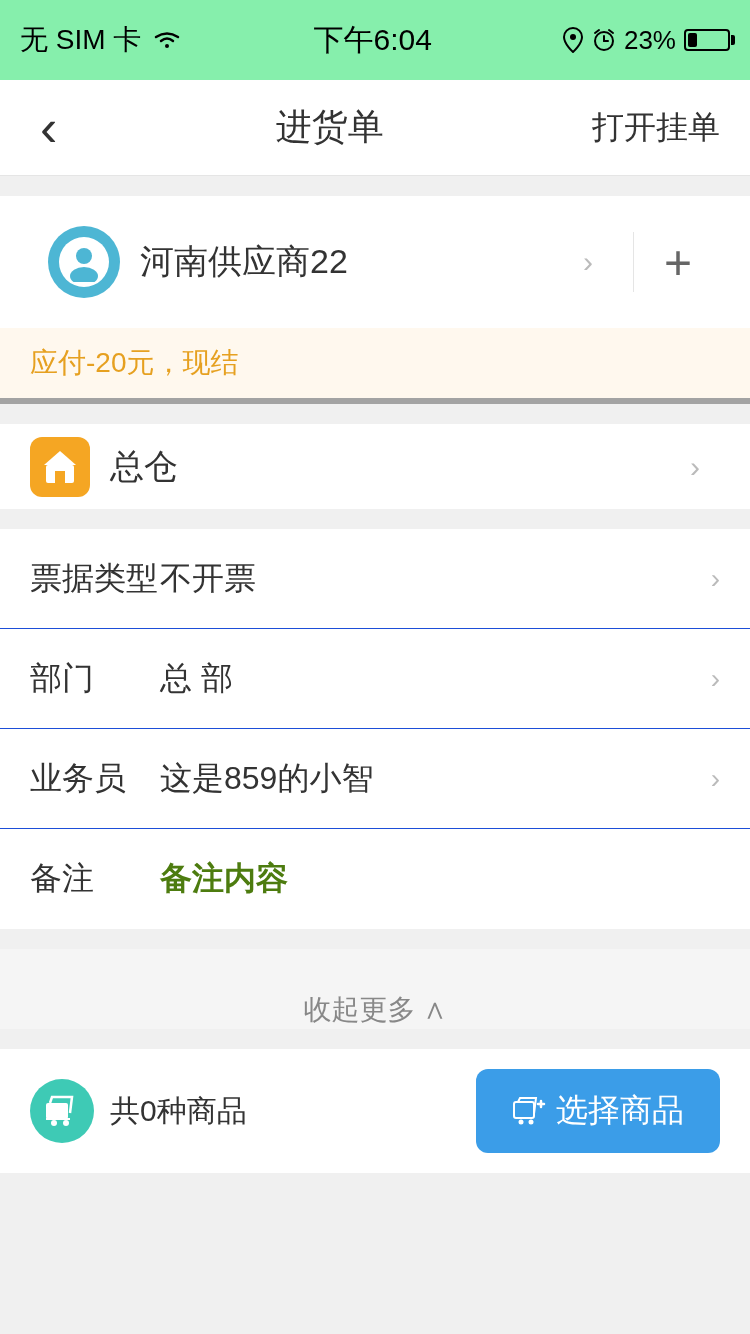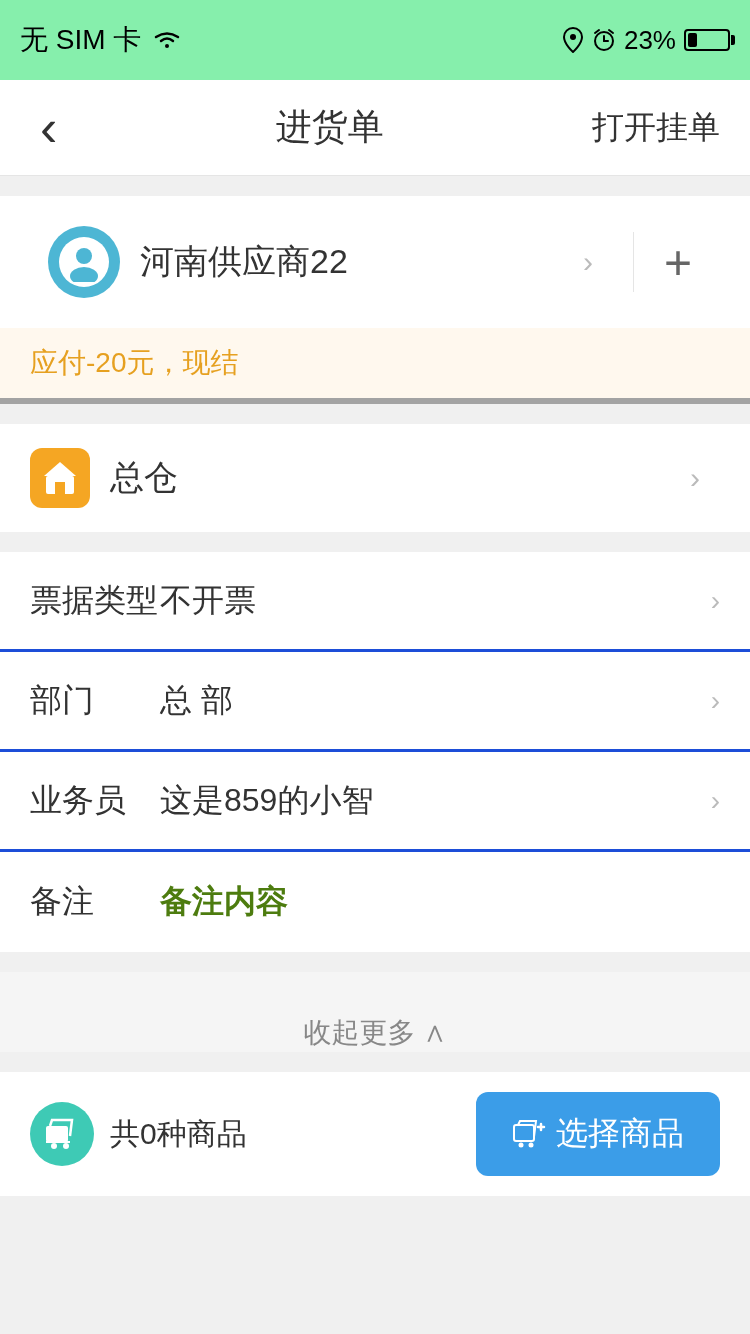--- a/index.html
+++ b/index.html
@@ -142,21 +142,21 @@
     
     .form-section {
       background: #fff;
       margin-top: 20px;
     }
     .form-row {
       display: flex;
       align-items: center;
       padding: 0 30px;
       height: 100px;
-      border-bottom: 3px solid #1d4ed8;
+      border-bottom: 1px solid #1d4ed8;
       cursor: pointer;
     }
     .form-row:last-child {
       border-bottom: none;
     }
     .form-label {
       font-size: 32px;
       color: #333;
       width: 130px;
       flex-shrink: 0;
@@ -177,21 +177,21 @@
 
     
     .warehouse-section {
       background: #fff;
       margin-top: 20px;
     }
     .warehouse-row {
       display: flex;
       align-items: center;
       padding: 0 30px;
-      height: 108px;
+      height: 85px;
       cursor: pointer;
     }
     .warehouse-icon-wrap {
       width: 60px;
       height: 60px;
       background: #f5a623;
       border-radius: 12px;
       display: flex;
       align-items: center;
       justify-content: center;
@@ -272,20 +272,21 @@
 <div class="status-bar">
   <div class="status-left">
     <span>无 SIM 卡</span>
 
     <svg width="32" height="24" viewBox="0 0 32 24">
       <path d="M16 18 L16 18" stroke="#000" stroke-width="4" stroke-linecap="round"></path>
       <path d="M10 13 Q16 8 22 13" stroke="#000" stroke-width="2.5" fill="none" stroke-linecap="round"></path>
       <path d="M5 9 Q16 2 27 9" stroke="#000" stroke-width="2.5" fill="none" stroke-linecap="round"></path>
     </svg>
   </div>
+  <div class="status-center">下午6:04</div>
   <div class="status-right">
 
     <svg width="22" height="26" viewBox="0 0 22 26">
       <path d="M11 1 C6 1 2 5 2 10 C2 17 11 25 11 25 C11 25 20 17 20 10 C20 5 16 1 11 1Z" stroke="#000" stroke-width="2" fill="none"></path>
       <circle cx="11" cy="10" r="3" fill="#000"></circle>
     </svg>
 
     <svg width="24" height="26" viewBox="0 0 24 26">
       <circle cx="12" cy="14" r="9" stroke="#000" stroke-width="2" fill="none"></circle>
       <line x1="12" y1="9" x2="12" y2="14" stroke="#000" stroke-width="2" stroke-linecap="round"></line>

